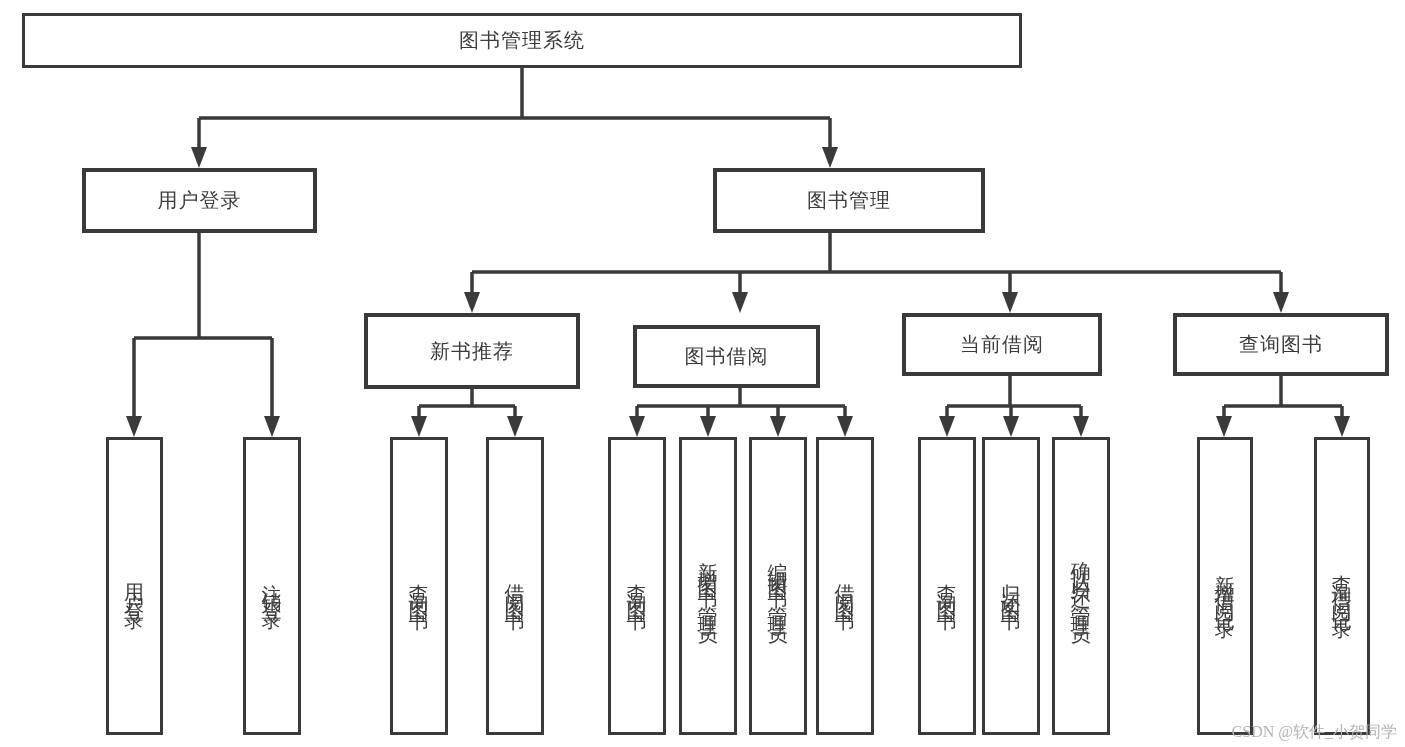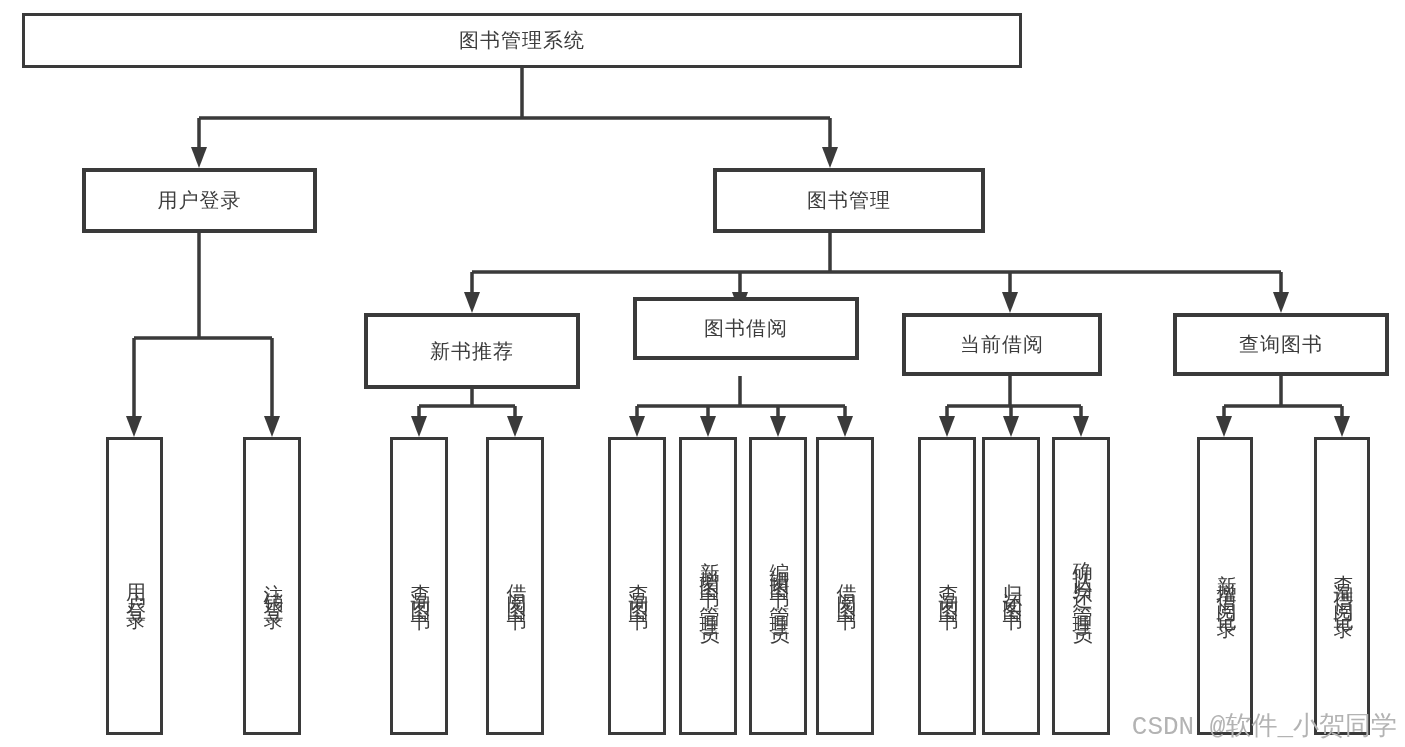--- a/index.html
+++ b/index.html
@@ -6,21 +6,21 @@
     --line:#3a3a3a;
     --text:#3c3c3c;
     --box-background:#ffffff;
     --watermark:#b3b3b3;
   }
   html,body{margin:0;padding:0;background:#fff;}
   .canvas{
     position:relative;
     width:1405px;height:747px;
     background:var(--box-background);
-    font-family:Liberation Mono, monospace;
+    font-family:Liberation Serif, serif;
     overflow:hidden;
   }
   .wires{position:absolute;left:0;top:0;width:1405px;height:747px;pointer-events:none;}
   .ln{stroke:var(--line);stroke-width:3.5;fill:none;}
   .ar{fill:var(--line);stroke:none;}
   .node{
     position:absolute;
     box-sizing:border-box;
     background:var(--box-background);
     border:3px solid var(--line);
@@ -33,21 +33,21 @@
     writing-mode:vertical-rl;
     text-orientation:mixed;
     font-size:20px;
     letter-spacing:9px;
     line-height:1.1;
     white-space:nowrap;
   }
   .watermark{
     position:absolute;
     right:8px;bottom:4px;
-    font-size:26px;
+    font-size:16px;
     color:var(--watermark);
     white-space:nowrap;
     z-index:5;
   }
 </style>
 </head>
 <body>
 
 <div class="canvas">
 
@@ -108,21 +108,21 @@
   <div class="node lvl2" style="left:82px;top:168px;width:235px;height:65px">
     <span class="hlabel">用户登录</span>
   </div>
   <div class="node lvl2" style="left:713px;top:168px;width:272px;height:65px">
     <span class="hlabel">图书管理</span>
   </div>
 
   <div class="node lvl3" style="left:364px;top:313px;width:216px;height:76px">
     <span class="hlabel">新书推荐</span>
   </div>
-  <div class="node lvl3" style="left:633px;top:297px;width:226px;height:63px">
+  <div class="node lvl3" style="left:633px;top:325px;width:187px;height:63px">
     <span class="hlabel">图书借阅</span>
   </div>
   <div class="node lvl3" style="left:902px;top:313px;width:200px;height:63px">
     <span class="hlabel">当前借阅</span>
   </div>
   <div class="node lvl3" style="left:1173px;top:313px;width:216px;height:63px">
     <span class="hlabel">查询图书</span>
   </div>
 
   <div class="node" style="left:106px;top:437px;width:57px;height:298px">

